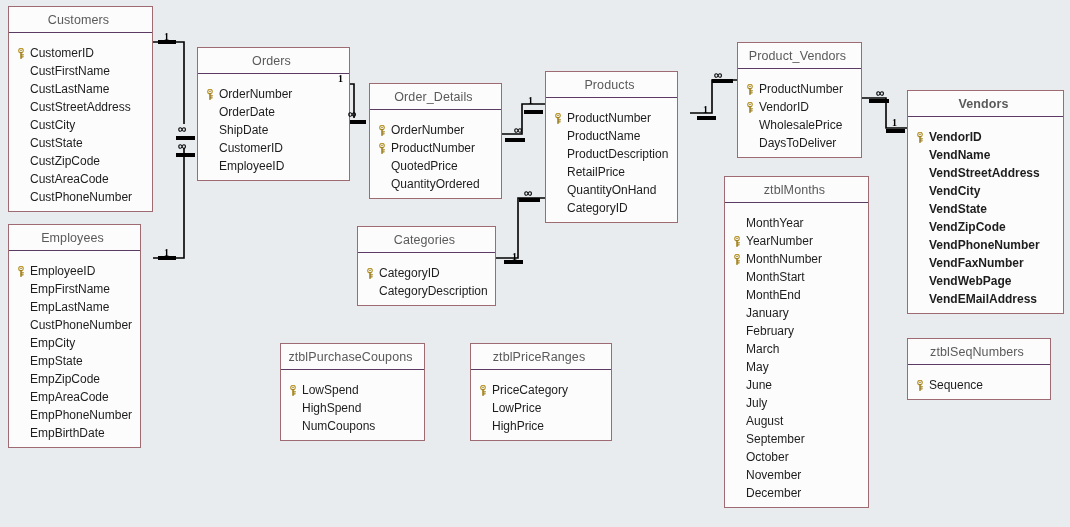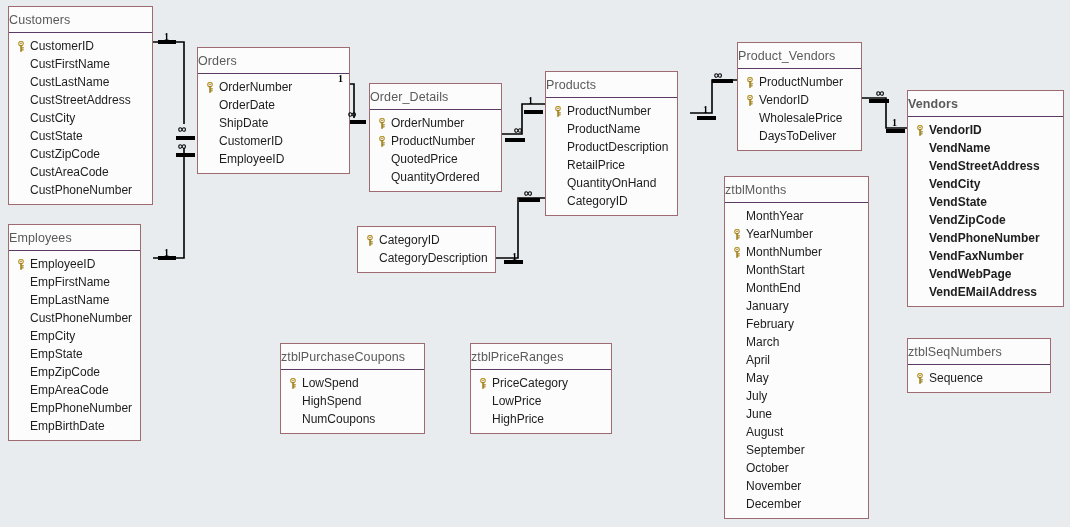--- a/index.html
+++ b/index.html
@@ -13,28 +13,29 @@
   #canvas{position:absolute;inset:0;width:1070px;height:527px;}
 
   .table-box{
     position:absolute;
     background:#fdfcfc;
     border:1px solid #9e6b72;
     box-sizing:border-box;
     z-index:3;
   }
   .tbl-title{
+    text-align:center;
     font-size:12.5px;
     color:#5a5a5a;
     padding:6px 4px 5px 0;
     border-bottom:1px solid #5b3a63;
     letter-spacing:.1px;
     white-space:nowrap;
   }
-  .tbl-fields{padding:4px 16px 5px 0;}
+  .tbl-fields{padding:4px 16px 5px 0;margin-top:7px;}
   .fld{
     display:flex;
     align-items:center;
     font-size:12px;
     color:#1d1d1d;
     line-height:18px;
     height:18px;
     padding-left:4px;
     white-space:nowrap;
   }
@@ -274,20 +275,21 @@
           <span class="keycell"></span>
           <span class="fld-name">QuotedPrice</span>
         </div>
         <div class="fld">
           <span class="keycell"></span>
           <span class="fld-name">QuantityOrdered</span>
         </div>
       </div>
     </div>
     <div class="table-box" style="left: 357px; top: 226px; width: 139px;">
+      <div class="tbl-title">Categories</div>
       <div class="tbl-fields">
         <div class="fld">
           <span class="keycell">
             <svg width="10" height="11" viewBox="0 0 10 11">
               <circle cx="5" cy="2.6" r="2.3" fill="none" stroke="#b9982f" stroke-width="1.2"></circle>
               <circle cx="5" cy="2.6" r="0.75" fill="#8e7420"></circle>
               <rect x="4.25" y="4.3" width="1.5" height="6.2" fill="#d4b24a" stroke="#8e7420" stroke-width="0.5"></rect>
               <rect x="5.6" y="6.2" width="2.1" height="1.1" fill="#d4b24a" stroke="#8e7420" stroke-width="0.4"></rect>
               <rect x="5.6" y="8.2" width="1.6" height="1.1" fill="#d4b24a" stroke="#8e7420" stroke-width="0.4"></rect>
             </svg>
@@ -473,33 +475,29 @@
         <div class="fld">
           <span class="keycell"></span>
           <span class="fld-name">February</span>
         </div>
         <div class="fld">
           <span class="keycell"></span>
           <span class="fld-name">March</span>
         </div>
         <div class="fld">
           <span class="keycell"></span>
-          <span class="fld-name">April</span>
-        </div>
-        <div class="fld">
-          <span class="keycell"></span>
           <span class="fld-name">May</span>
         </div>
         <div class="fld">
           <span class="keycell"></span>
+          <span class="fld-name">June</span>
+        </div>
+        <div class="fld">
+          <span class="keycell"></span>
           <span class="fld-name">July</span>
-        </div>
-        <div class="fld">
-          <span class="keycell"></span>
-          <span class="fld-name">June</span>
         </div>
         <div class="fld">
           <span class="keycell"></span>
           <span class="fld-name">August</span>
         </div>
         <div class="fld">
           <span class="keycell"></span>
           <span class="fld-name">September</span>
         </div>
         <div class="fld">

